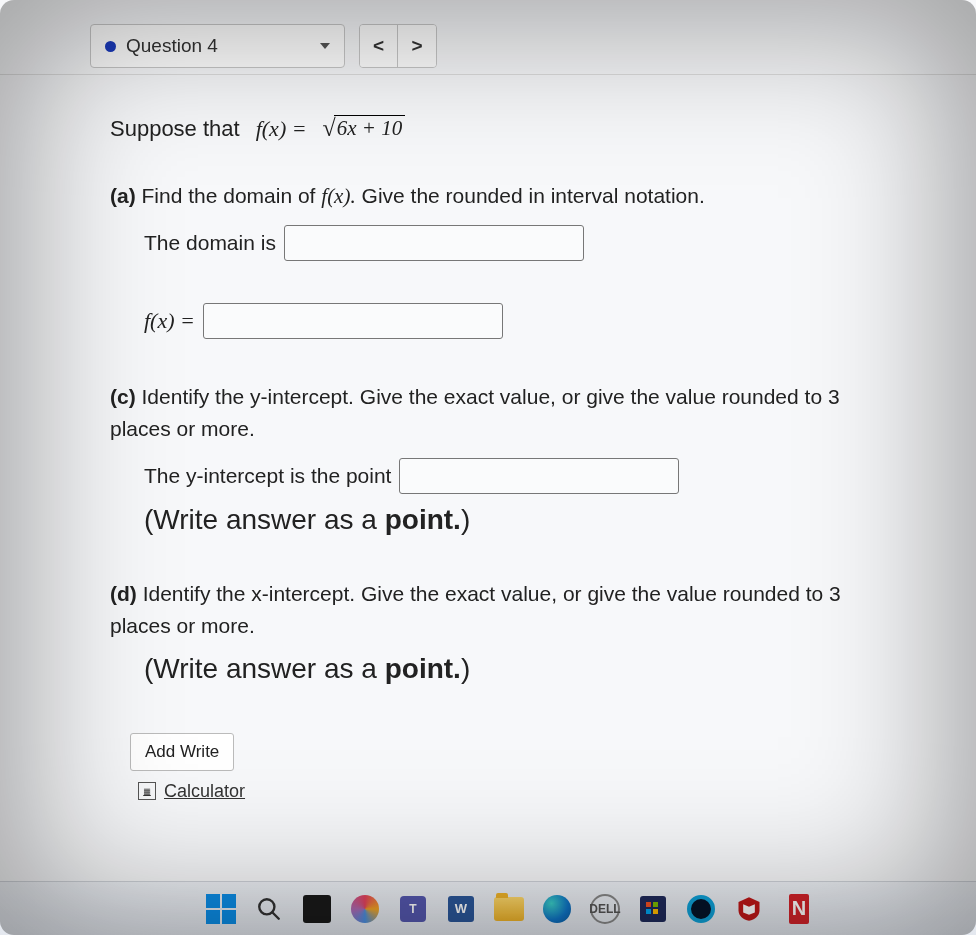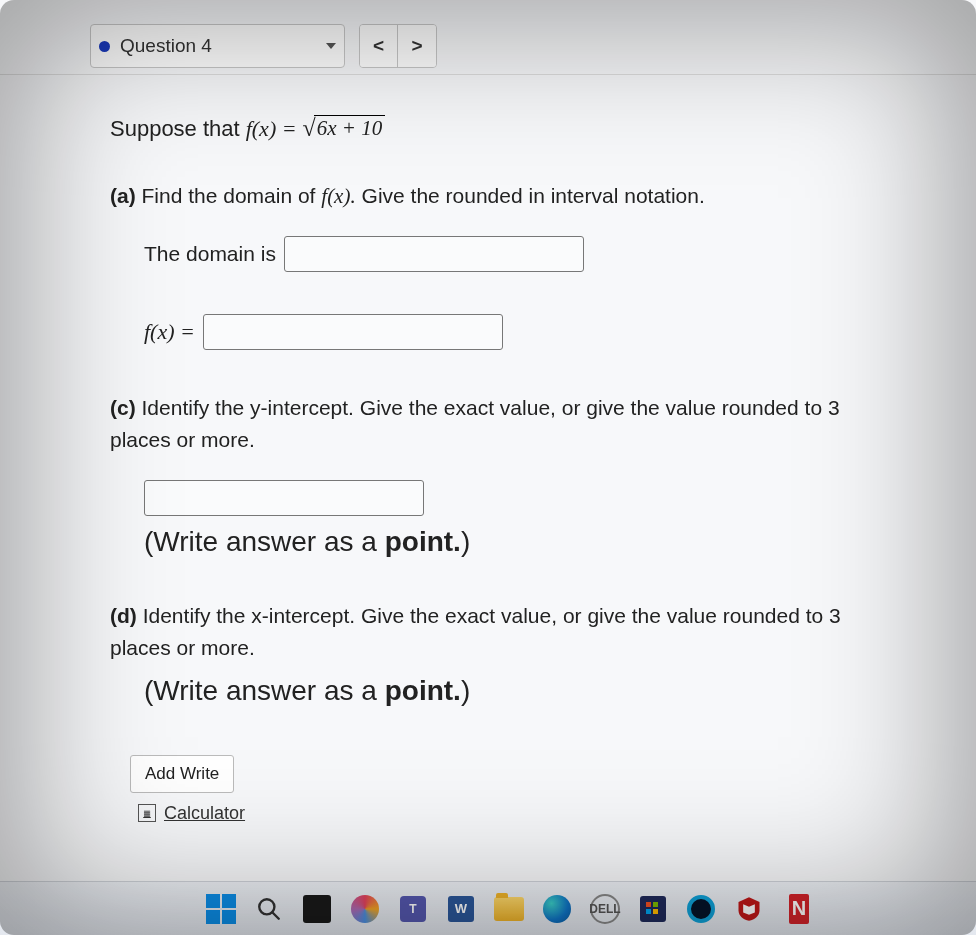--- a/index.html
+++ b/index.html
@@ -1,35 +1,35 @@
 <!DOCTYPE html>
 <html><head>
 <meta charset="utf-8">
 <style>
 *{box-sizing:border-box;margin:0;padding:0}
 body{width:976px;height:935px;font-family:Arial,Helvetica,sans-serif;background:#f7f8fa;color:#222;overflow:hidden;position:relative}
 .header-bar{display:flex;align-items:center;padding:6px 0 6px 90px;border-bottom:1px solid #ddd;margin-top:18px;position:relative}
-.q-select{display:flex;align-items:center;gap:12px;border:1px solid #c8c8c8;border-radius:4px;padding:10px 8px;background:#fff;min-width:255px;justify-content:space-between}
+.q-select{display:flex;align-items:center;gap:12px;border:1px solid #c8c8c8;border-radius:4px;padding:10px 14px;background:#fff;min-width:255px;justify-content:space-between}
 .q-select .dot{width:11px;height:11px;background:#1b3bbf;border-radius:50%}
 .q-select .label-wrap{display:flex;align-items:center;gap:10px;flex:1}
 .q-select .label{font-size:19px;color:#333}
 .caret{width:0;height:0;border-left:5px solid transparent;border-right:5px solid transparent;border-top:6px solid #555}
 .nav-btns{display:flex;margin-left:14px;border:1px solid #c8c8c8;border-radius:4px;overflow:hidden}
 .nav-btn{width:38px;height:42px;background:#fff;display:flex;align-items:center;justify-content:center;font-size:19px;font-weight:600;color:#333;cursor:pointer}
 .nav-btn:first-child{border-right:1px solid #c8c8c8}
 .content{padding:40px 0 0 110px;max-width:870px}
-.problem-statement{font-size:22px;margin-bottom:38px;display:flex;align-items:center;gap:6px}
+.problem-statement{font-size:22px;margin-bottom:38px;display:flex;align-items:center;gap:16px}
 .math{font-family:'Times New Roman',serif;font-style:italic}
 .sqrt-wrap{display:inline-flex;align-items:flex-start}
 .sqrt-sign{font-family:'Times New Roman',serif;font-size:24px}
 .sqrt-body{border-top:1.6px solid #000;padding:0 3px;font-family:Liberation Serif, serif;font-style:italic;font-size:21px;margin-left:-2px}
 .part{margin-bottom:42px}
 .part-label{font-size:21px;line-height:1.55}
 .part-label b{font-weight:700}
-.sub-line{margin-left:34px;margin-top:23px;font-size:21px;display:flex;align-items:center;gap:8px;flex-wrap:wrap}
+.sub-line{margin-left:34px;margin-top:12px;font-size:21px;display:flex;align-items:center;gap:8px;flex-wrap:wrap}
 .ans-input{height:36px;border:1px solid #777;border-radius:3px;padding:4px 8px;font-size:18px;background:#fafbfc}
 .w-300{width:300px}
 .w-280{width:280px}
 .w-260{width:260px}
 .note{margin-left:34px;margin-top:10px;font-size:28px}
 .note b{font-weight:700}
 .fx-eq{font-family:'Times New Roman',serif;font-style:italic;font-size:22px}
 .add-work{display:inline-block;border:1px solid #bbb;border-radius:3px;padding:8px 14px;font-size:17px;background:#fff;margin-left:20px;margin-top:6px;cursor:pointer}
 .calc-link{display:flex;align-items:center;gap:8px;margin-left:28px;margin-top:10px;font-size:18px;color:#333;text-decoration:underline;cursor:pointer}
 .calc-icon{width:18px;height:18px;display:inline-flex;align-items:center;justify-content:center;border:1.5px solid #555;font-size:8px}
@@ -110,20 +110,21 @@
     </div>
   </div>
 
   
   <div class="part">
     <div class="part-label">
       <b>(c)</b>
       <span>Identify the y-intercept.   Give the exact value, or give the value rounded to 3 places or more.</span>
     </div>
     <div class="sub-line">
+      <span>The y-intercept is the point</span>
       <input class="ans-input w-280" style="">
     </div>
     <div class="note">
       <span>(Write answer as a </span><b>point.</b><span>)</span>
     </div>
   </div>
 
   
   <div class="part">
     <div class="part-label">

